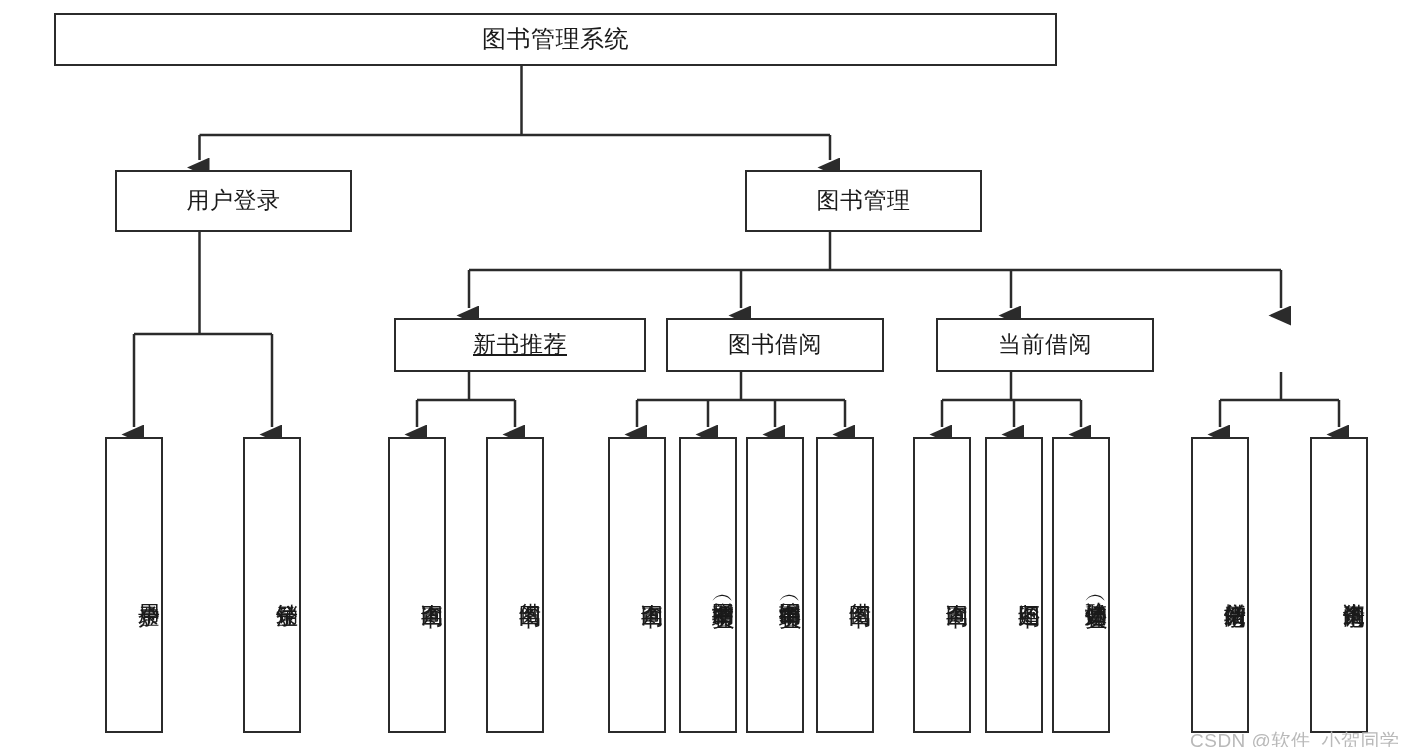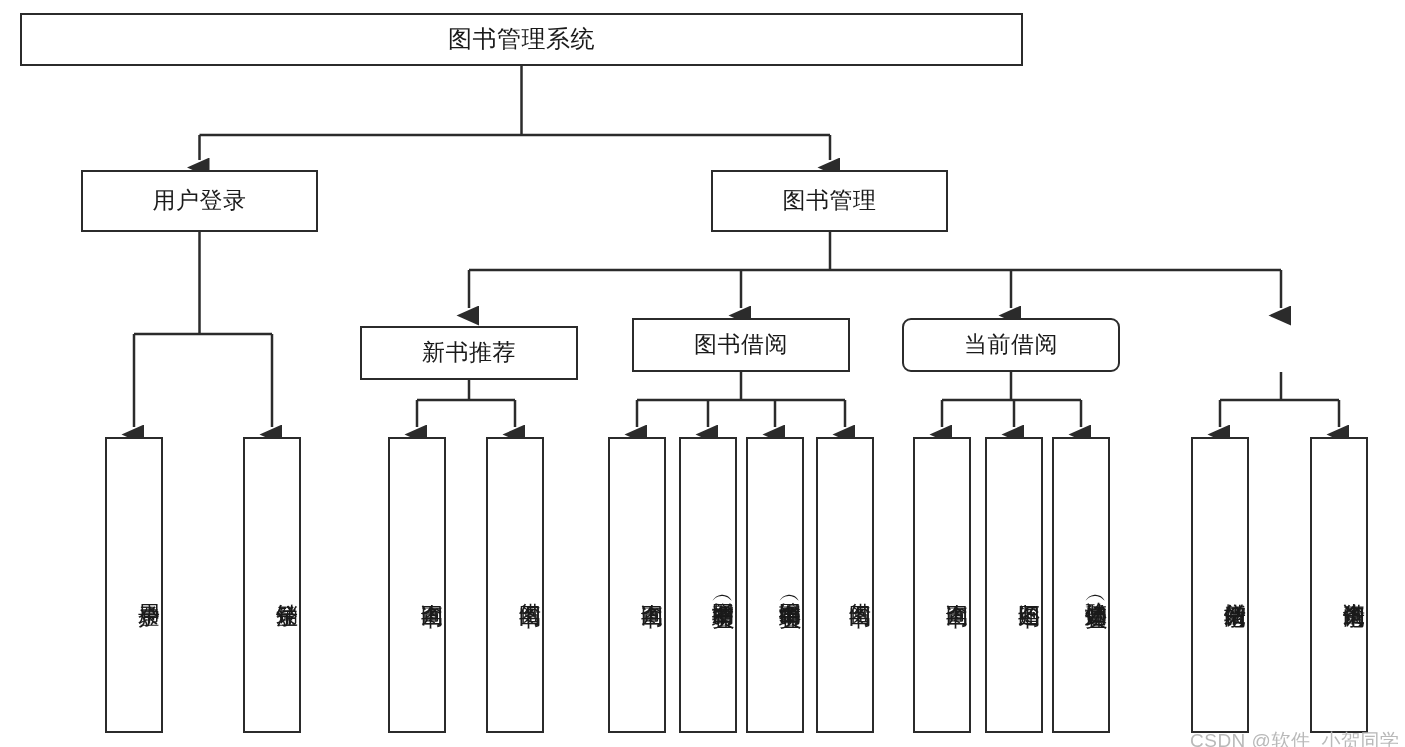--- a/index.html
+++ b/index.html
@@ -33,20 +33,21 @@
     display: flex;
     align-items: center;
     justify-content: center;
     color: #1a1a1a;
   }
   .node-h {
     font-size: 23px;
     letter-spacing: 0.5px;
     line-height: 1.1;
     white-space: nowrap;
+    margin-left: 34px;
   }
   .node-root {
     font-size: 24px;
   }
   .node-v {
     writing-mode: vertical-rl;
     text-orientation: upright;
     font-size: 22px;
     line-height: 1.12;
     letter-spacing: 1px;
@@ -121,23 +122,23 @@
       <path d="M1220,400 L1220,427" marker-end="url(#arrow)"></path>
       <path d="M1339,400 L1339,427" marker-end="url(#arrow)"></path>
     </g>
   </svg>
 
   <div class="node node-h node-root" style="left: 20px; top: 13px; width: 1003px; height: 53px;">图书管理系统</div>
 
   <div class="node node-h" style="left: 81px; top: 170px; width: 237px; height: 62px;">用户登录</div>
   <div class="node node-h" style="left: 711px; top: 170px; width: 237px; height: 62px;">图书管理</div>
 
-  <div class="node node-h" style="left: 360px; top: 326px; width: 218px; height: 54px;">新书推荐</div>
+  <div class="node node-h" style="left: 360px; top: 318px; width: 252px; height: 54px; text-decoration: underline;">新书推荐</div>
   <div class="node node-h" style="left: 632px; top: 318px; width: 218px; height: 54px; text-align: center;">图书借阅</div>
-  <div class="node node-h" style="left: 902px; top: 318px; width: 218px; height: 54px; border-radius: 9px;">当前借阅</div>
+  <div class="node node-h" style="left: 902px; top: 318px; width: 218px; height: 54px;">当前借阅</div>
 
   <div class="node node-v" style="left: 105px; top: 437px; width: 58px; height: 296px;">
       <span class="vtext">用户登录</span>
     </div>
   <div class="node node-v" style="left: 243px; top: 437px; width: 58px; height: 296px;">
       <span class="vtext">注销登录</span>
     </div>
   <div class="node node-v" style="left: 388px; top: 437px; width: 58px; height: 296px;">
       <span class="vtext">查询图书</span>
     </div>

